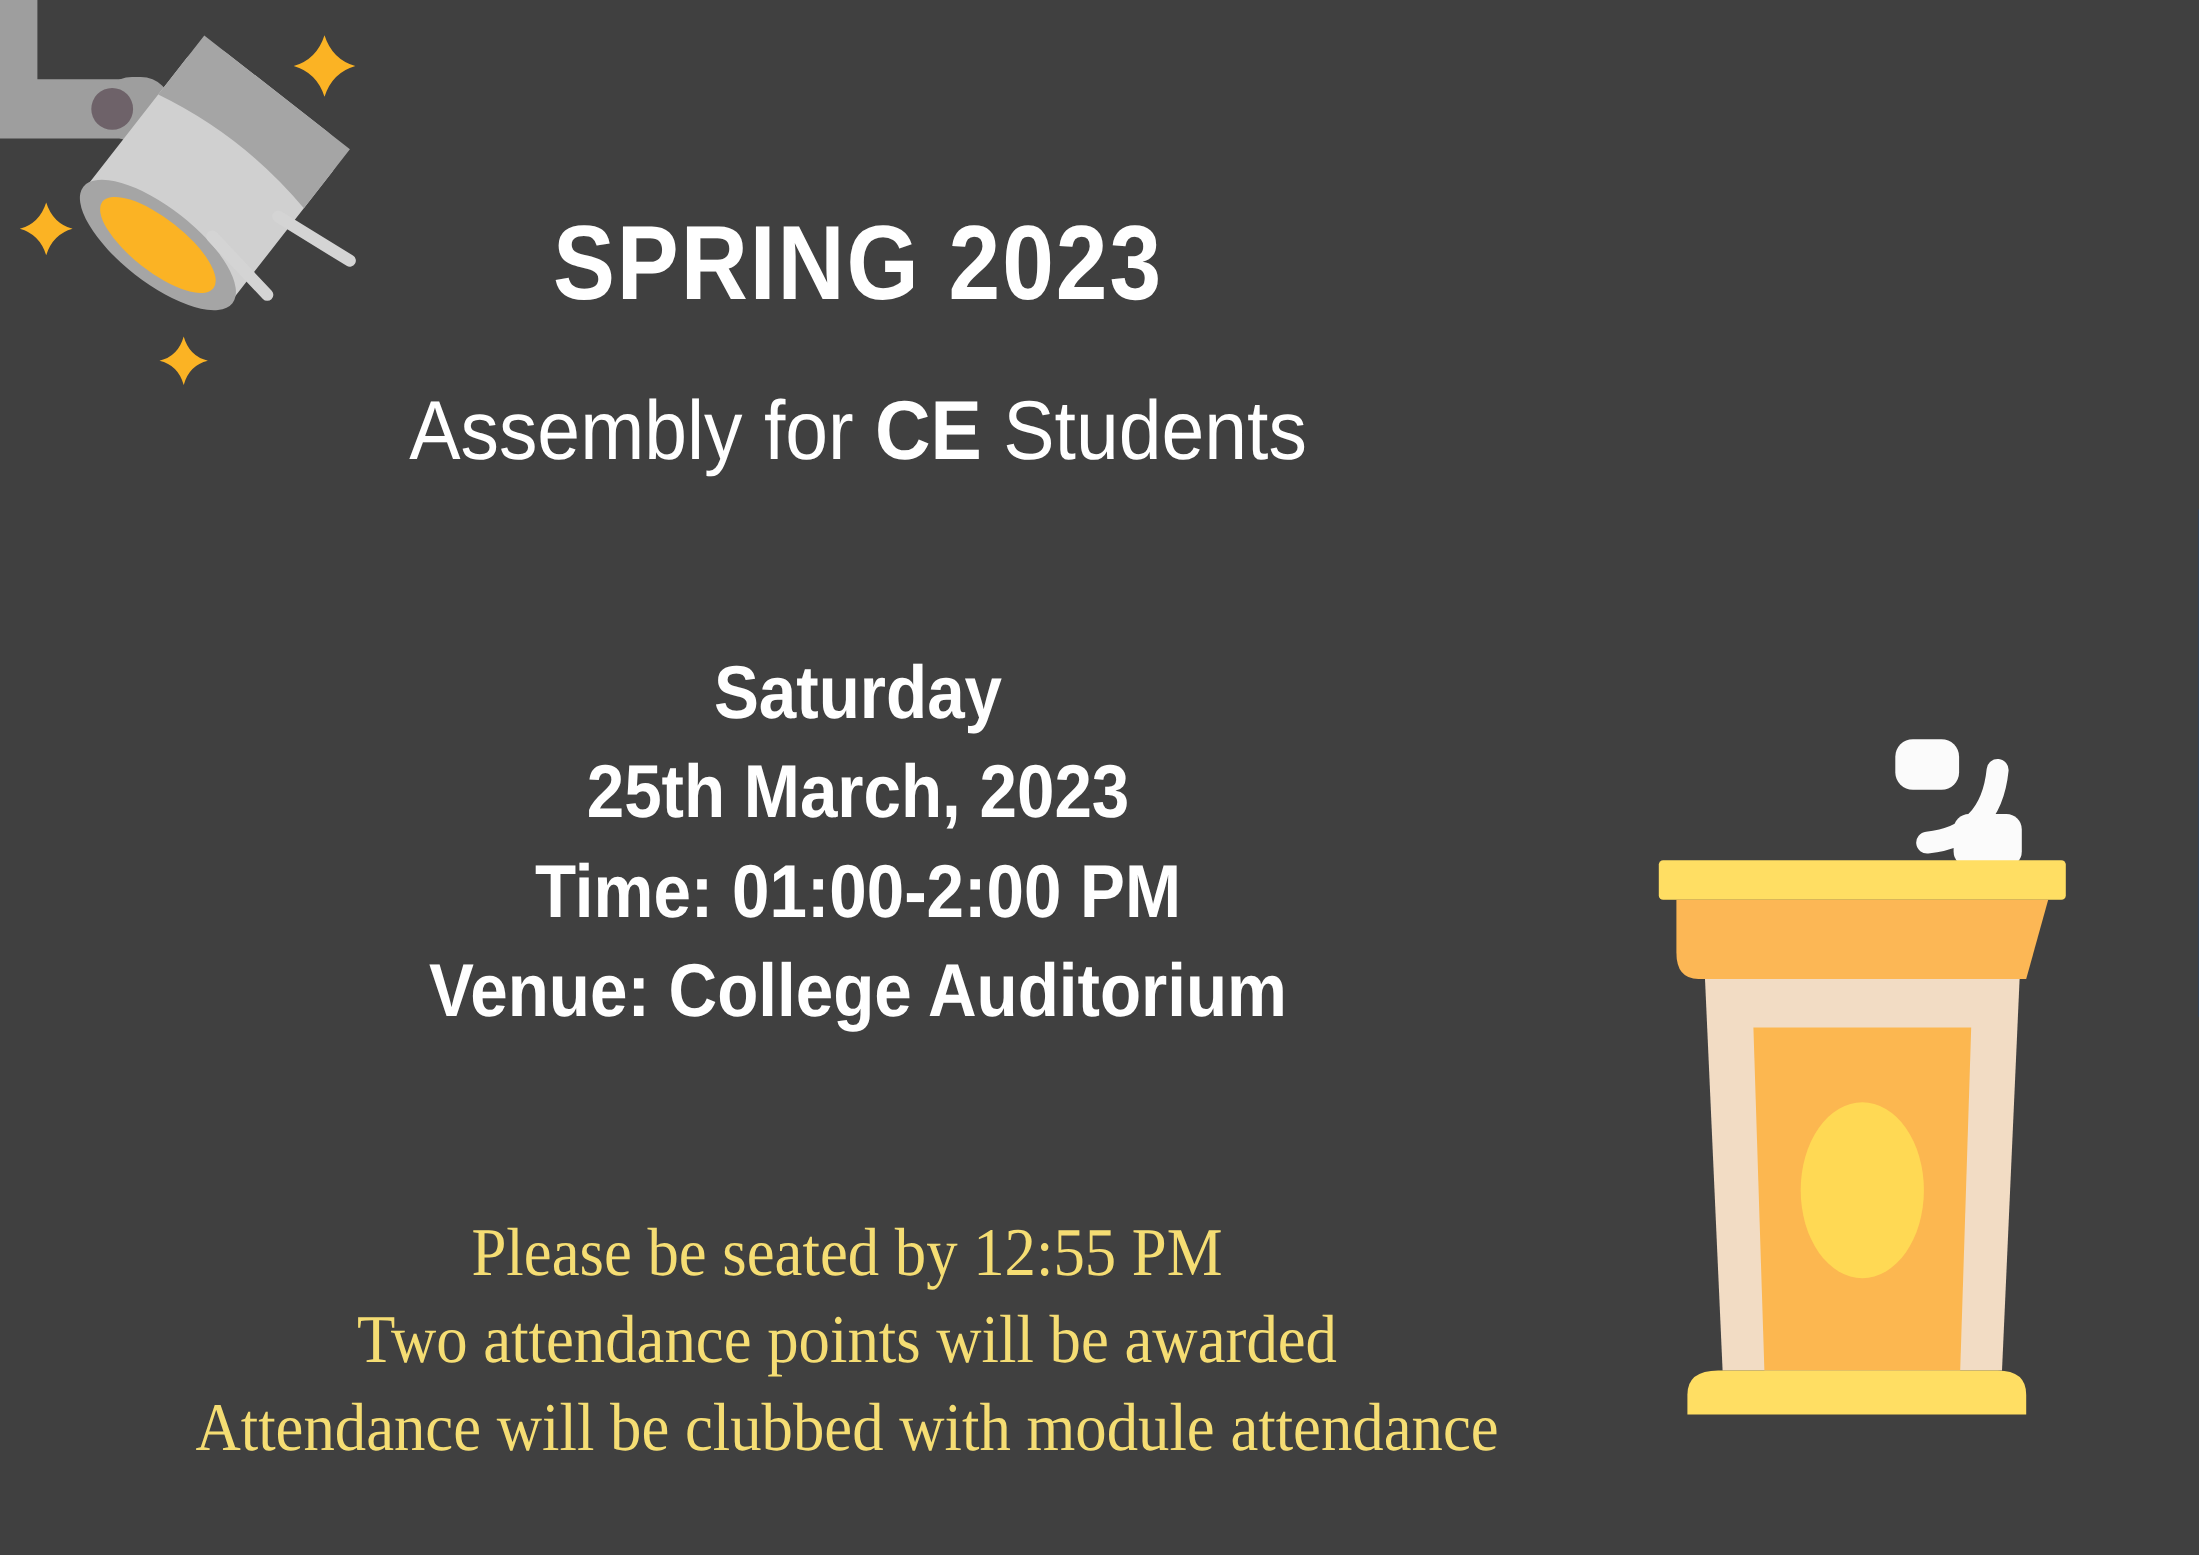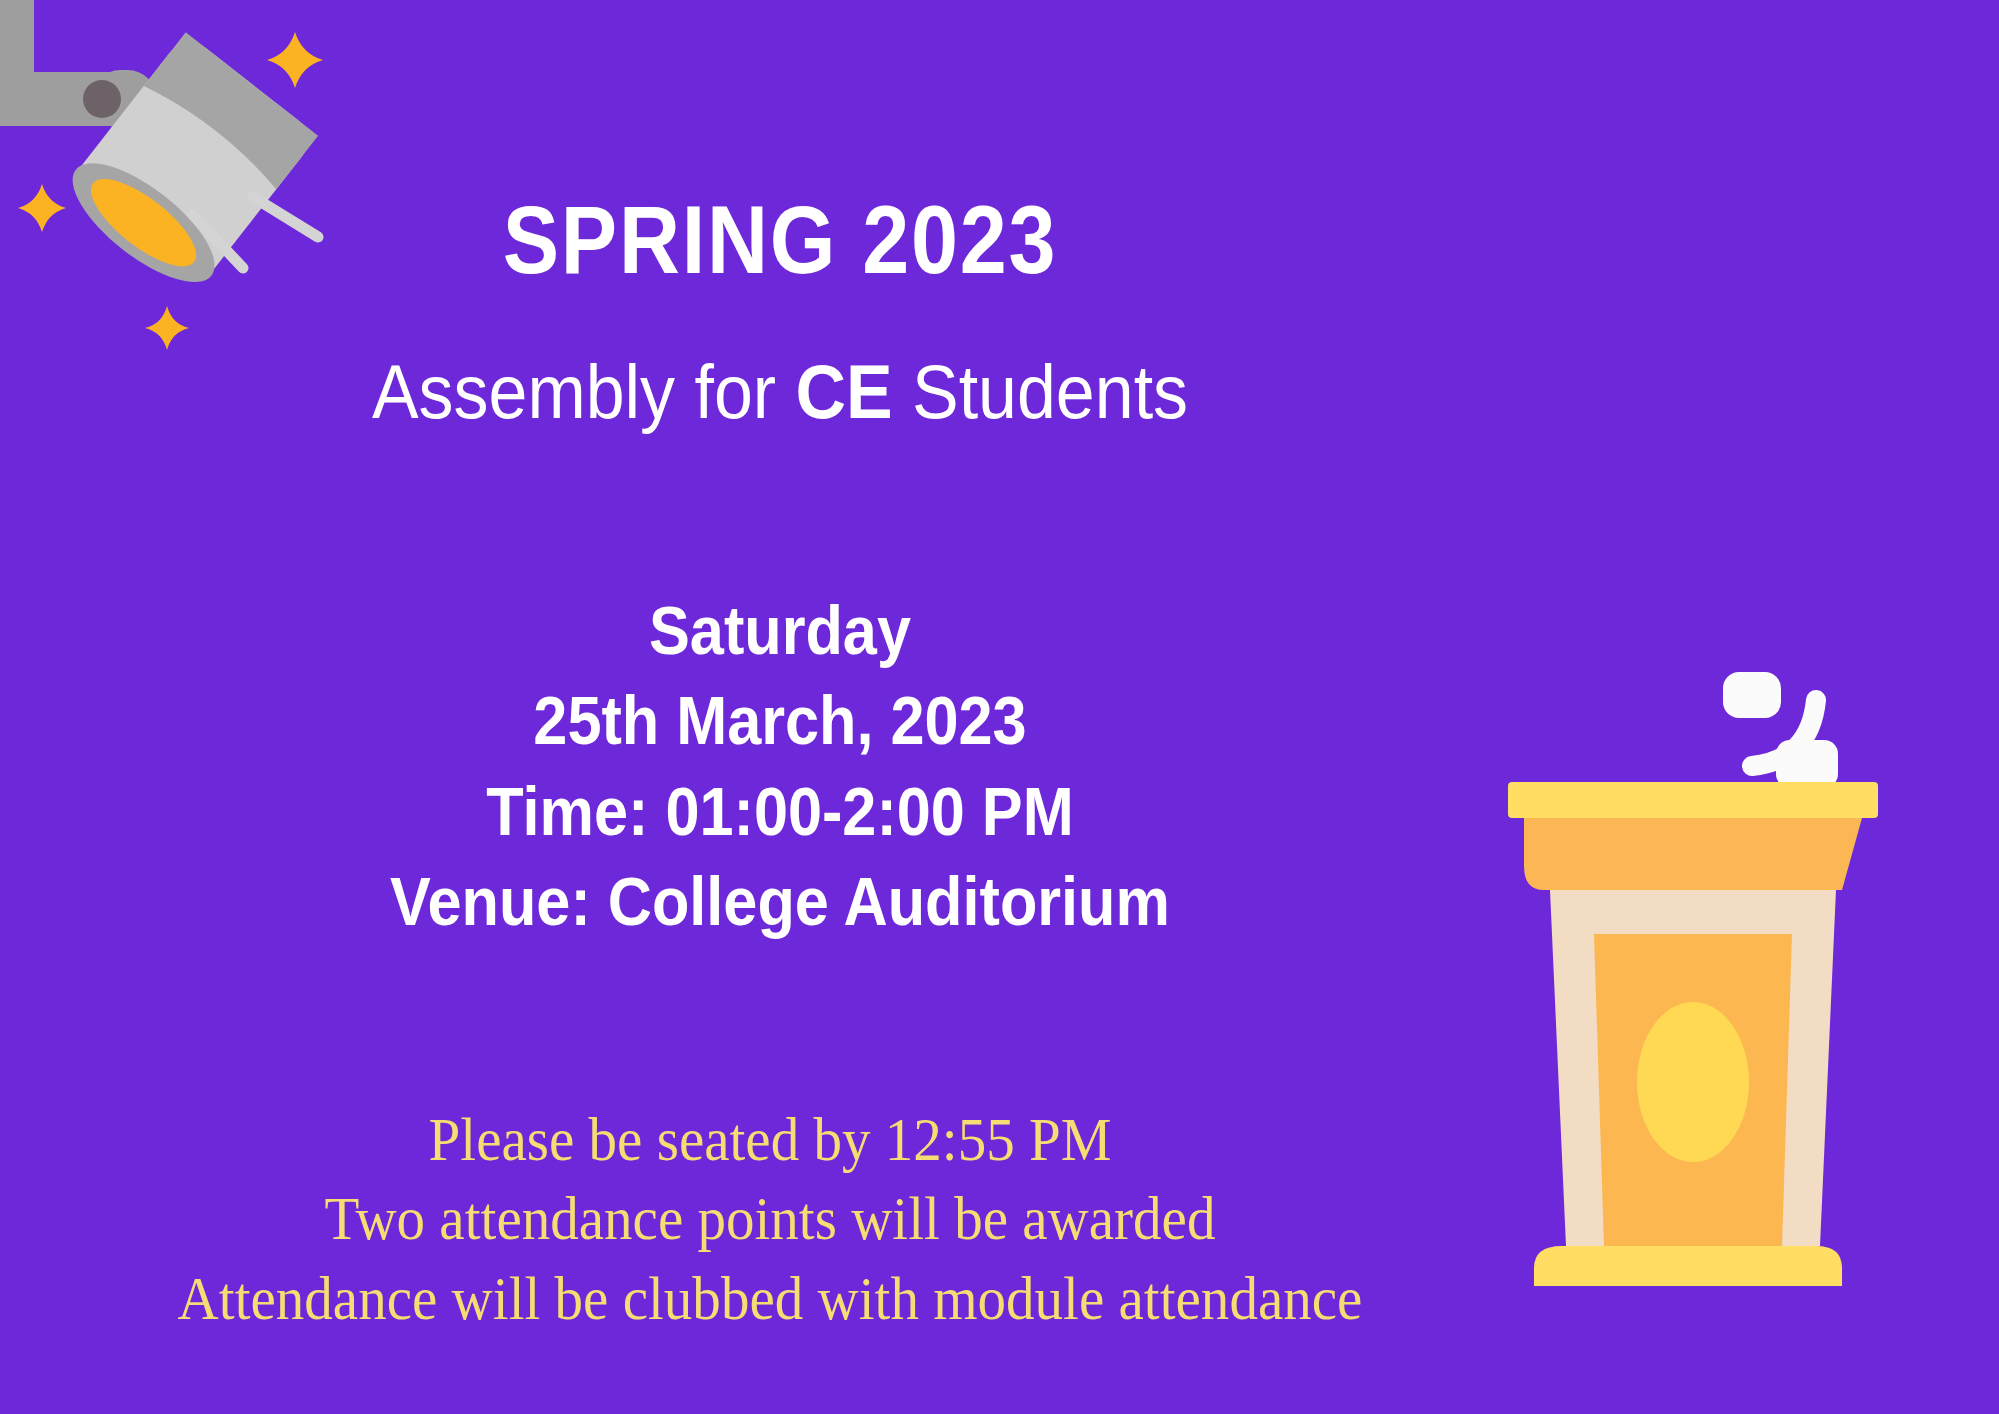--- a/index.html
+++ b/index.html
@@ -10,21 +10,21 @@
     width: 1999px;
     height: 1414px;
     background: #0450b4;
     font-family: "Liberation Sans", sans-serif;
     overflow: hidden;
   }
   .poster {
     position: relative;
     width: 1999px;
     height: 1414px;
-    background: #6d28d9;
+    background: #404040;
     overflow: hidden;
   }
 
   
   .text-col {
     position: absolute;
     left: 0;
     top: 0;
     width: 1560px;
     text-align: center;

